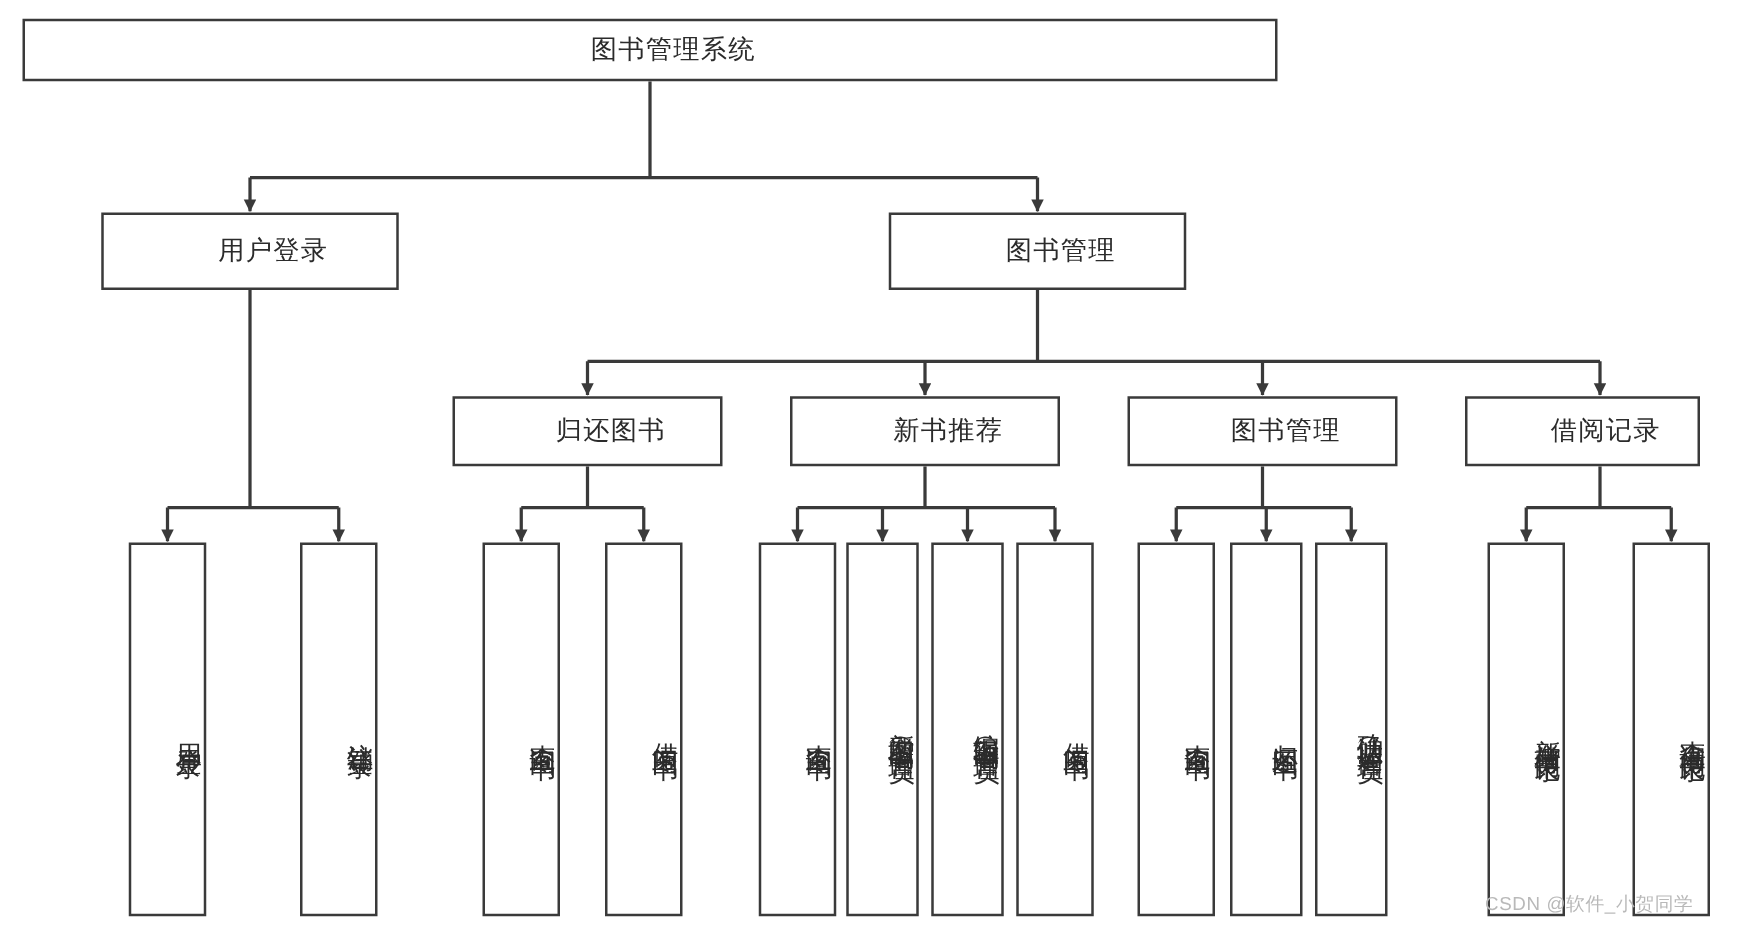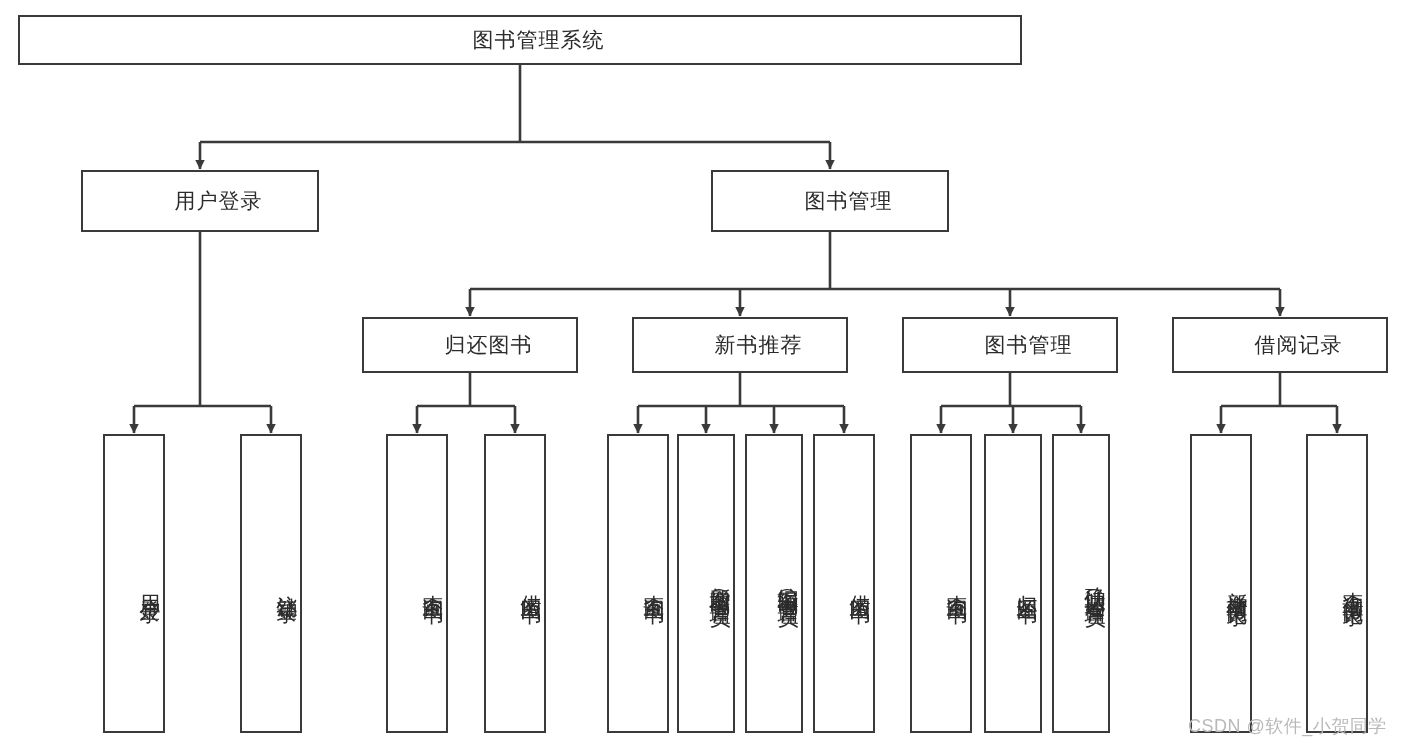--- a/index.html
+++ b/index.html
@@ -56,21 +56,21 @@
   }
   .node.v > .vtext {
     writing-mode: vertical-rl;
     text-orientation: upright;
     display: block;
     max-height: 100%;
   }
   .watermark {
     position: absolute;
     color: #b9b9b9;
-    font-size: 18px;
+    font-size: 15px;
     letter-spacing: 0.5px;
     z-index: 3;
     white-space: nowrap;
   }
 </style>
 </head>
 <body>
 
 <div id="canvas">
   <svg id="edges" viewBox="0 0 1405 747" width="1405" height="747">
@@ -128,21 +128,21 @@
       </div>
       <div class="node h" style="left: 362px; top: 317px; width: 216px; height: 56px;">
         <span>归还图书</span>
       </div>
       <div class="node h" style="left: 632px; top: 317px; width: 216px; height: 56px;">
         <span>新书推荐</span>
       </div>
       <div class="node h" style="left: 902px; top: 317px; width: 216px; height: 56px;">
         <span>图书管理</span>
       </div>
-      <div class="node h" style="left: 1172px; top: 317px; width: 216px; height: 56px;">
+      <div class="node h" style="left: 1172px; top: 317px; width: 188px; height: 56px;">
         <span>借阅记录</span>
       </div>
       <div class="node v" style="left: 103px; top: 434px; width: 62px; height: 299px;">
         <span class="vtext">用户登录</span>
       </div>
       <div class="node v" style="left: 240px; top: 434px; width: 62px; height: 299px;">
         <span class="vtext">注销登录</span>
       </div>
       <div class="node v" style="left: 386px; top: 434px; width: 62px; height: 299px;">
         <span class="vtext">查询图书</span>

